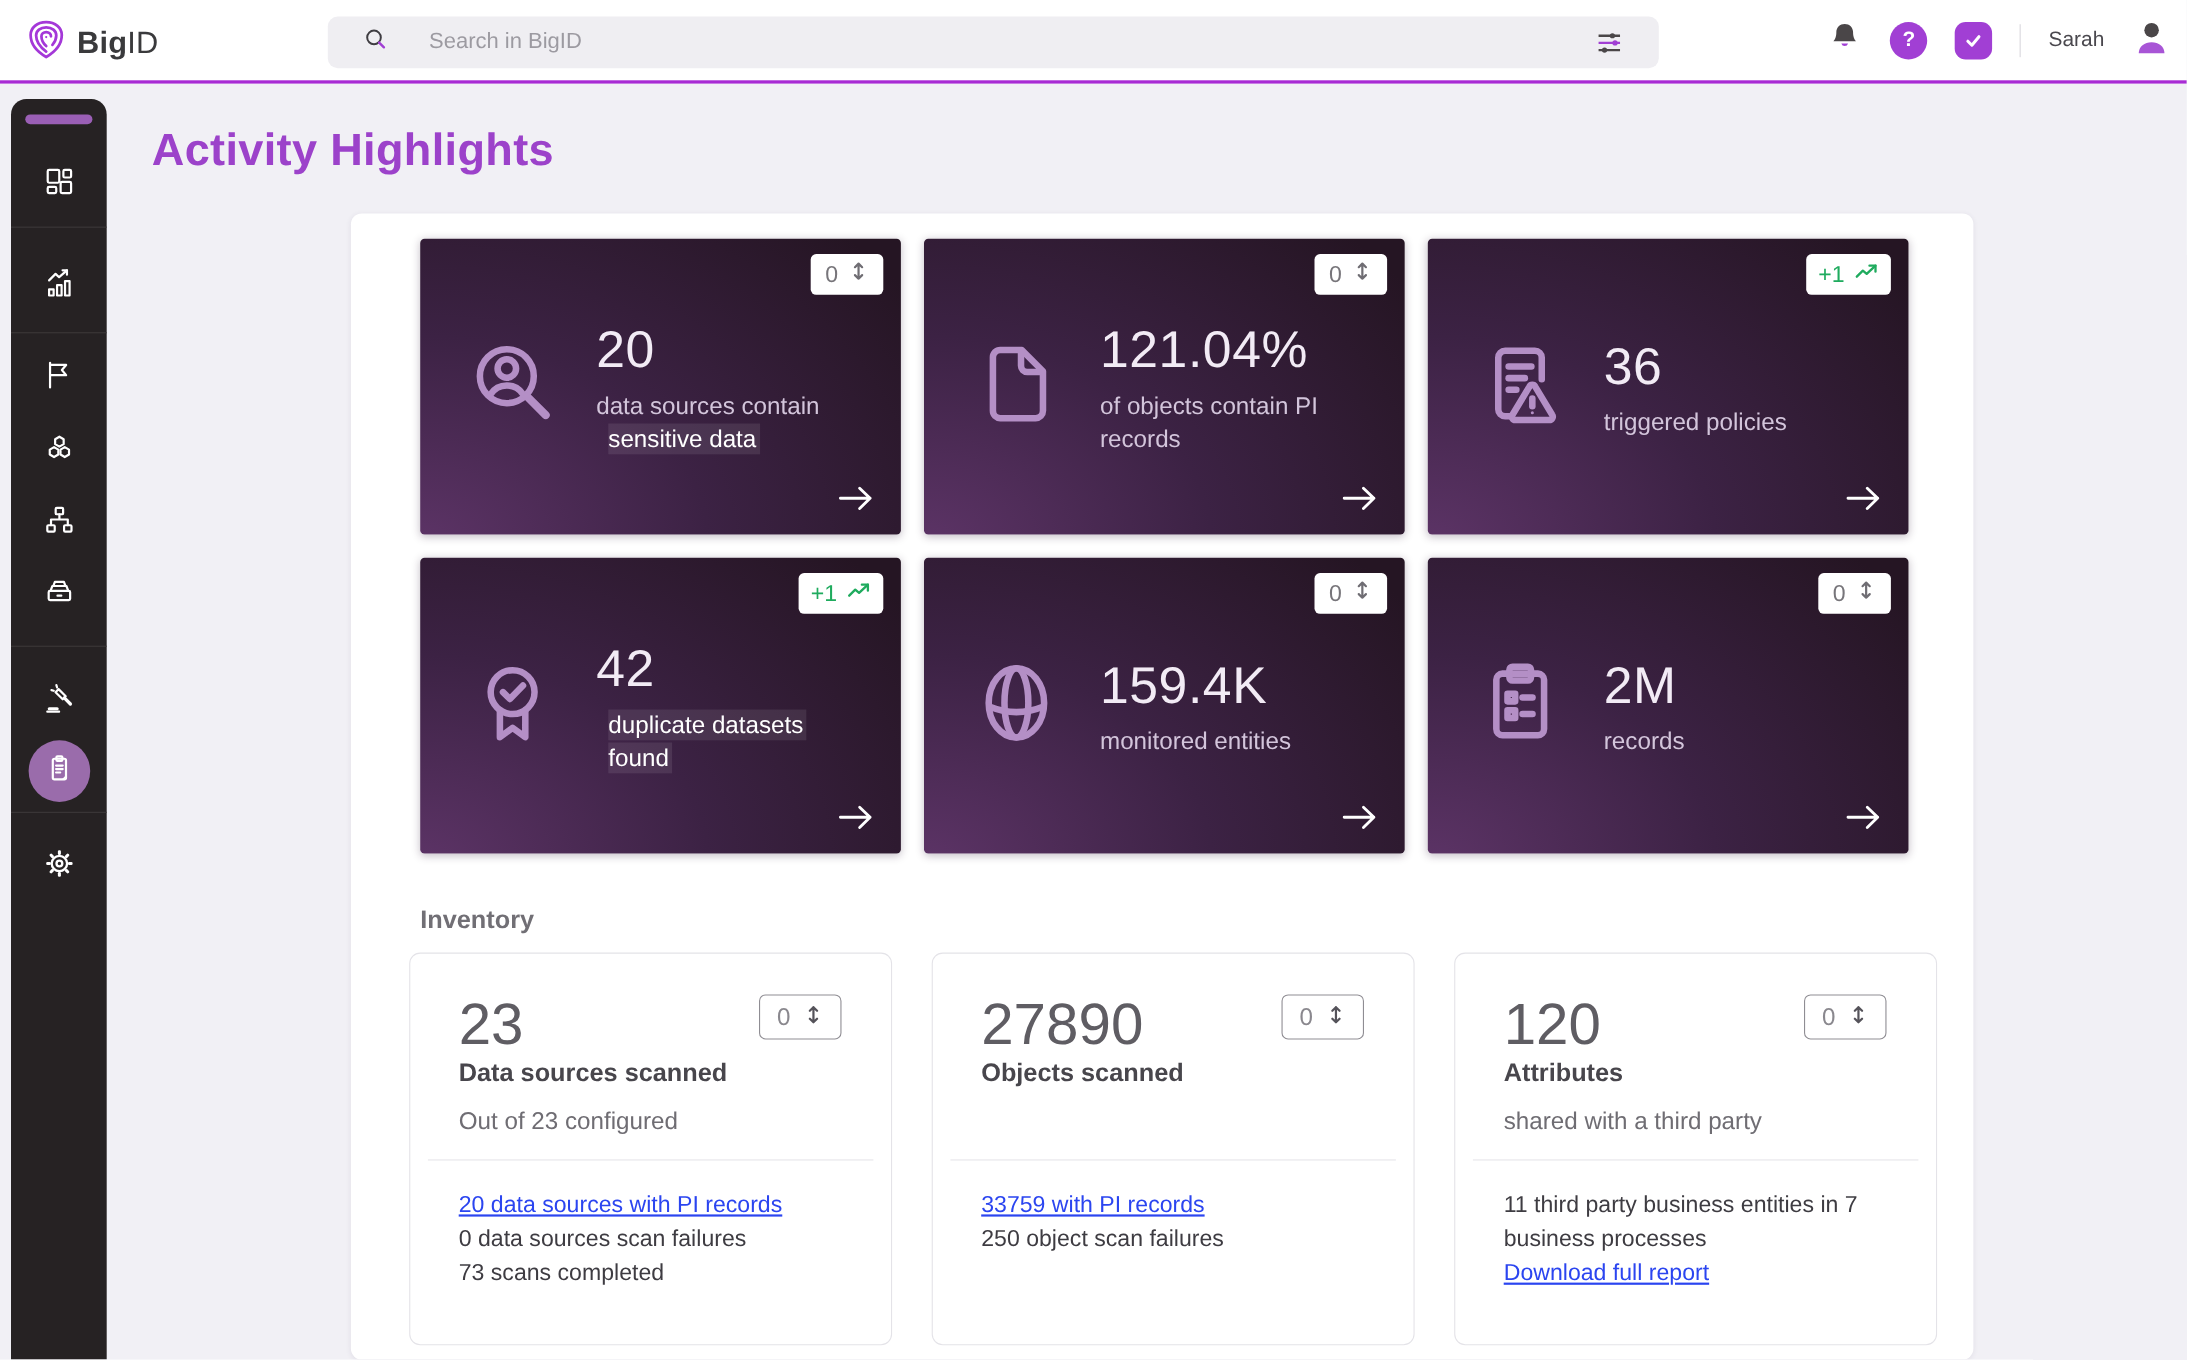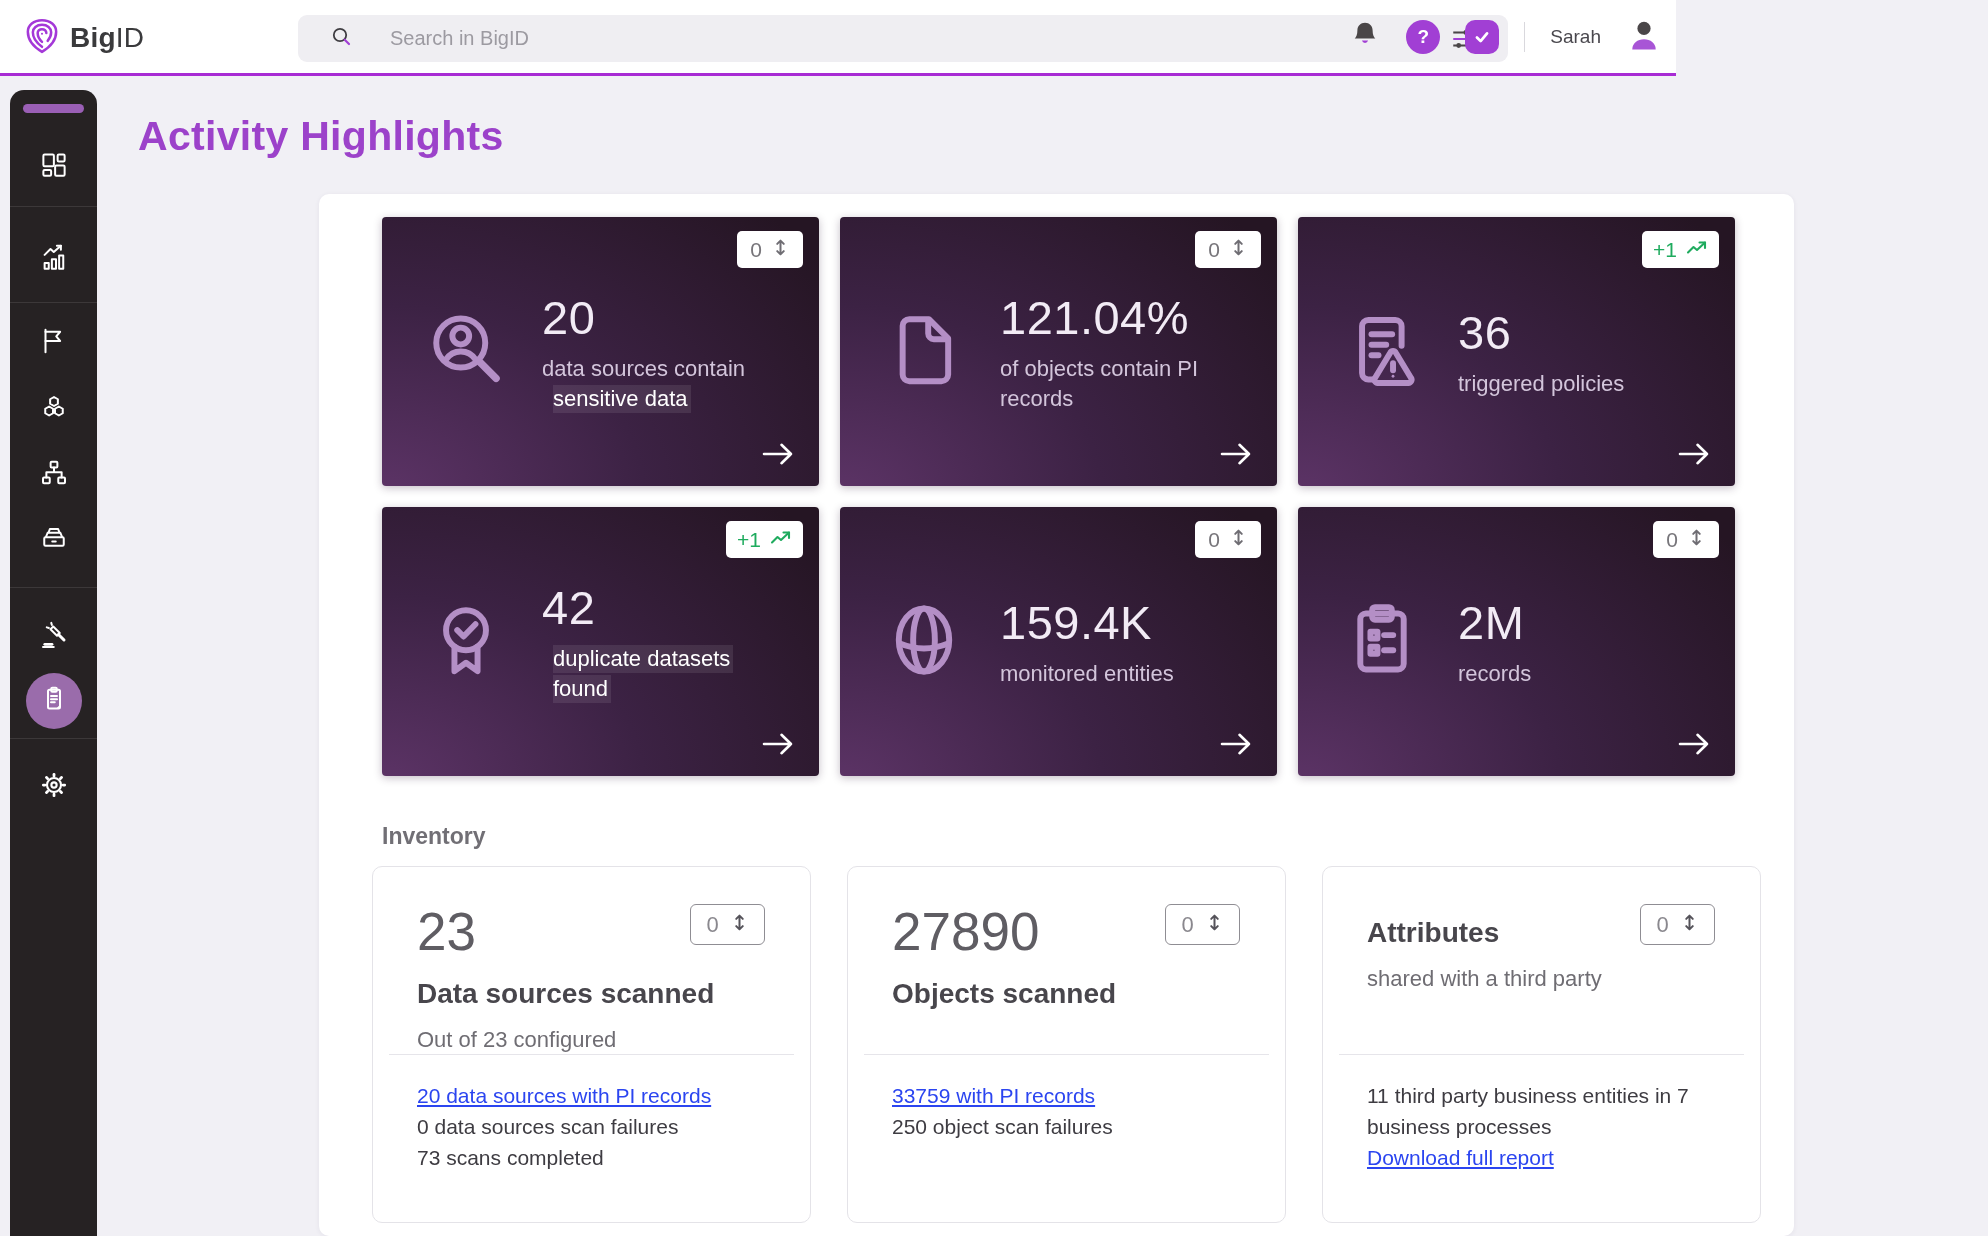--- a/index.html
+++ b/index.html
@@ -6,21 +6,21 @@
   * { margin:0; padding:0; box-sizing:border-box; }
   html,body { width:1988px; height:1236px; }
   body {
     position:relative; overflow:hidden;
     background:#f1f0f5;
     font-family:"Liberation Sans", sans-serif;
     color:#3e3c42;
   }
   
   .topbar{
-    position:absolute; top:0; left:0; width:1676px; height:76px;
+    position:absolute; top:0; left:0; width:1988px; height:76px;
     background:#ffffff; border-bottom:3px solid #a82bd4; z-index:20;
   }
   .logo{ position:absolute; left:22px; top:14px; display:flex; align-items:center; gap:8px; }
   .logo-text{ font-size:28px; color:#3a3a3c; letter-spacing:.2px; }
   .logo-text b{ font-weight:800; }
   .logo-text span{ font-weight:500; }
   .searchbar{
     position:absolute; left:298px; top:15px; width:1210px; height:47px;
     background:#efeef2; border-radius:9px; display:flex; align-items:center; padding:0 32px;gap:24px;
   }
@@ -99,21 +99,21 @@
     position:relative; height:357px; background:#fff;
     border:1px solid #e4e3e8; border-radius:10px; padding:34px 44px;
   }
   .card-value{ font-size:53px; color:#5f5d63; }
   .card-badge{
     position:absolute; top:37px; right:45px; width:75px; height:41px;
     border:1px solid #8f8d93; border-radius:6px;
     display:flex; align-items:center; justify-content:center; gap:11px;
     font-size:22px; color:#8a888e; background:#fff;
   }
-  .card-title{ margin-top:16px; font-size:28px; font-weight:bold; color:#48464c; }
+  .card-title{ font-size:23px; font-weight:bold; color:#48464c; }
   .card-sub{ margin-top:17px; font-size:22px; color:#6f6d73; }
   .card-divider{ position:absolute; left:16px; right:16px; top:187px; border-top:1px solid #e6e5ea; }
   .card-items{ position:absolute; left:44px; right:38px; top:213px;
     font-size:21px; line-height:31px; color:#3e3c42; }
   a.link{ color:#2b45f0; text-decoration:underline; cursor:pointer; }
 </style>
 </head>
 <body>
 
 <header class="topbar">
@@ -513,20 +513,21 @@
       </div>
       <div class="card-title">Objects scanned</div>
       <div class="card-divider"></div>
       <div class="card-items">
         <div><a class="link">33759 with PI records</a></div>
         <div>250 object scan failures</div>
       </div>
     </div>
 
     <div class="card">
+      <div class="card-value">120</div>
       <div class="card-badge">
         <span>0</span>
         <span>
           <svg width="19" height="19" viewBox="0 0 18 18" fill="none" stroke="#55535a" stroke-width="1.9" stroke-linecap="round">
             <path d="M9,2.5 V15.5 M9,2.5 L5.9,5.6 M9,2.5 L12.1,5.6 M9,15.5 L5.9,12.4 M9,15.5 L12.1,12.4"></path>
           </svg>
         </span>
       </div>
       <div class="card-title">Attributes</div>
       <div class="card-sub">shared with a third party</div>

